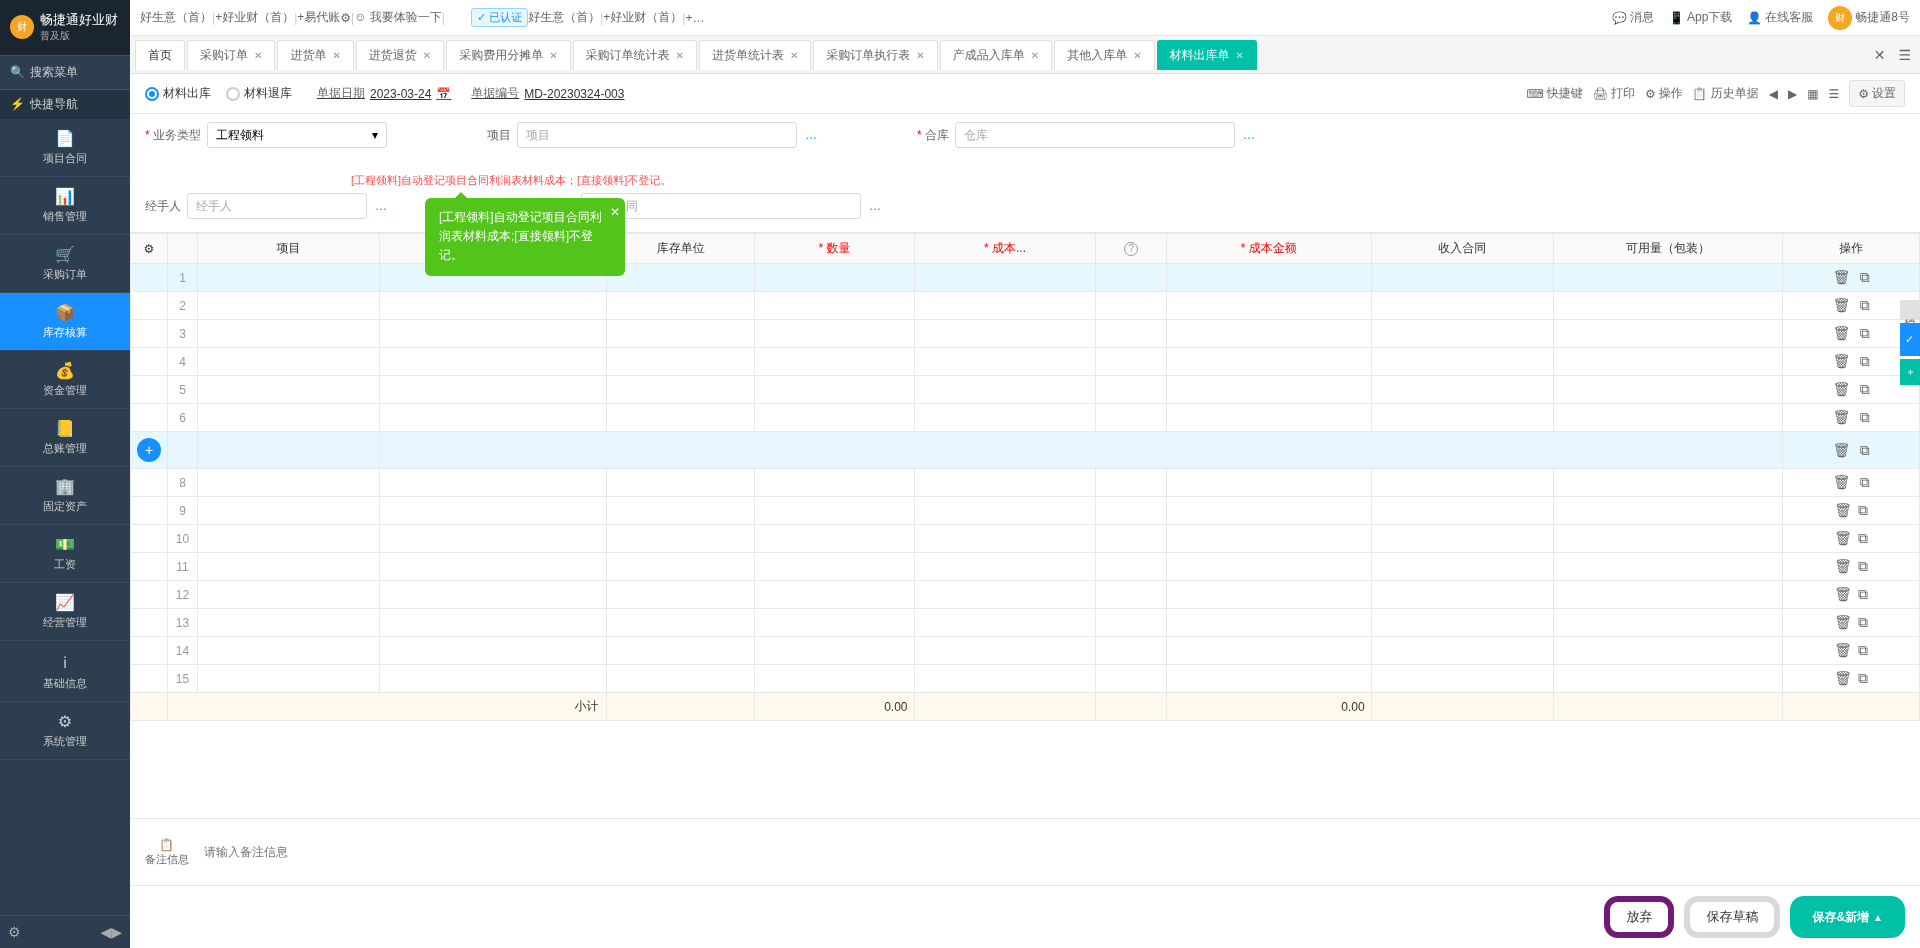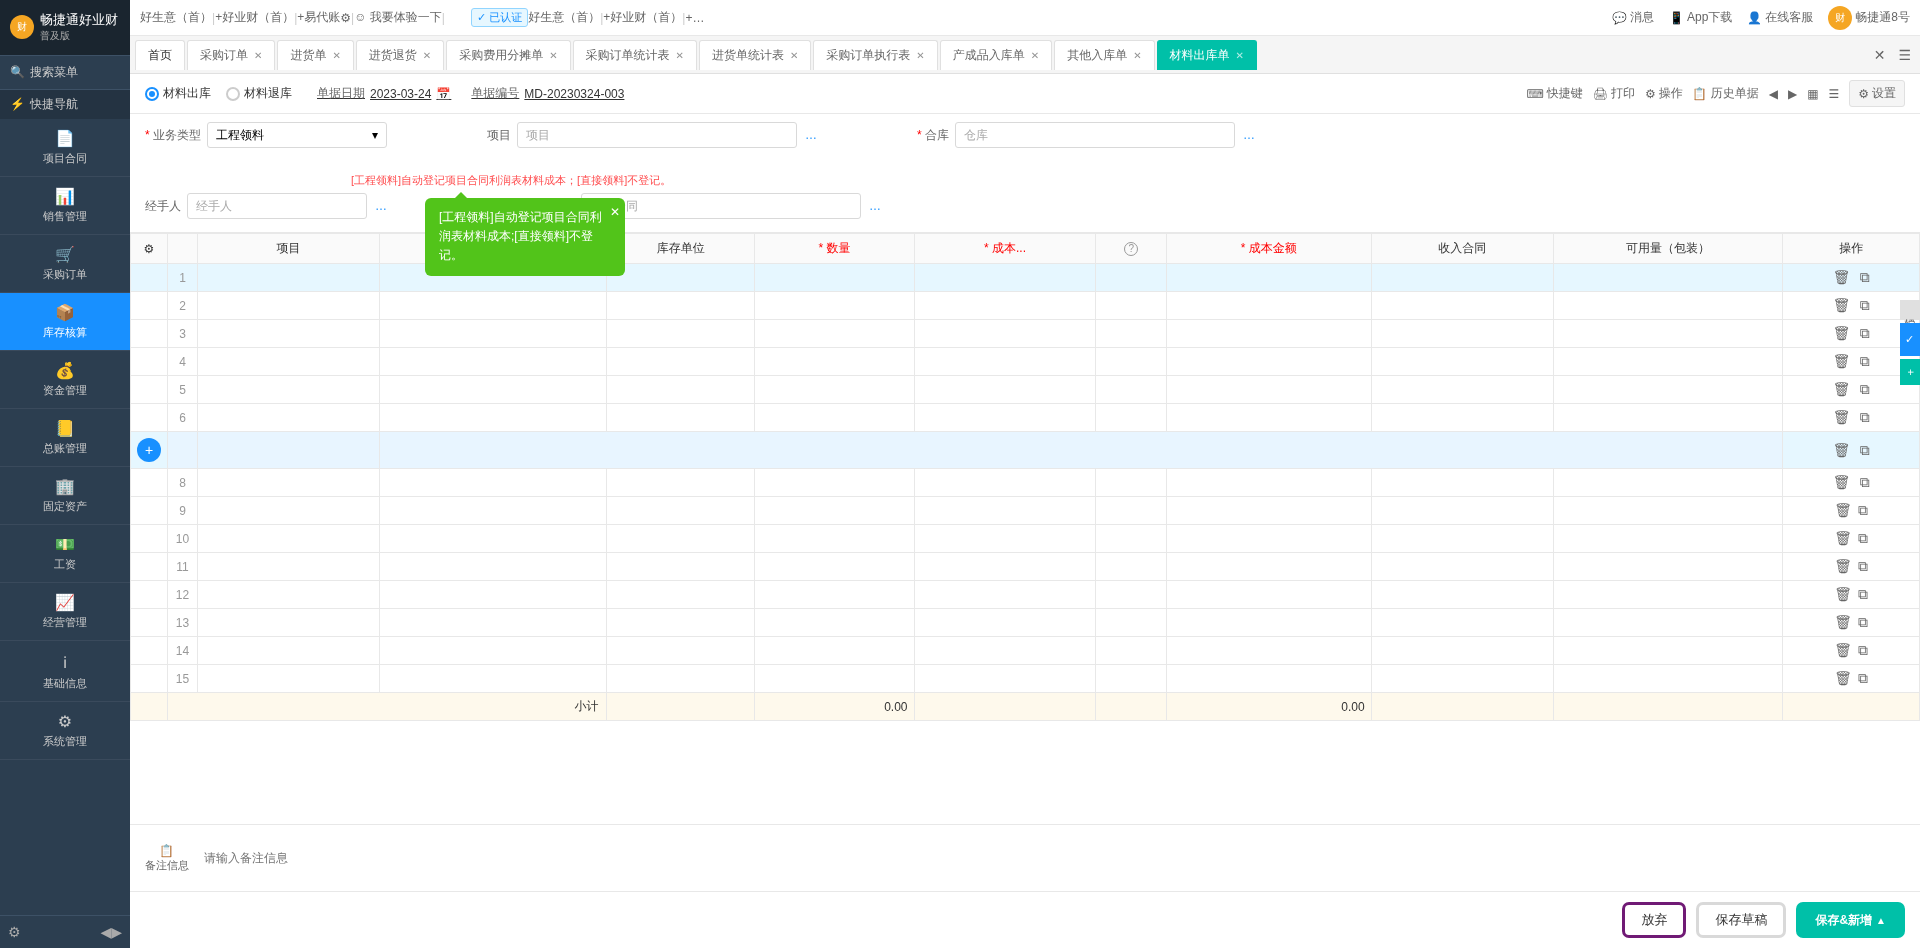--- a/index.html
+++ b/index.html
@@ -83,21 +83,21 @@
     .subtotal-row td { color: #333; }
 
     
     .notes-area { padding: 8px 15px; border-top: 1px solid #e8e8e8; background: #fff; display: flex; align-items: center; gap: 10px; flex-shrink: 0; }
     .notes-icon { color: #1890ff; font-size: 18px; display: flex; flex-direction: column; align-items: center; }
     .notes-label { font-size: 11px; color: #666; }
     .notes-input { flex: 1; border: none; outline: none; color: #0f172a; font-size: 12px; padding: 5px; height: 50px; }
 
     
     .footer { padding: 10px 15px; border-top: 1px solid #e8e8e8; display: flex; justify-content: flex-end; gap: 10px; background: #fff; flex-shrink: 0; }
-    .btn { padding: 6px 16px; border-radius: 7px; cursor: pointer; font-size: 13px; border: 3px solid #701a75; }
+    .btn { padding: 6px 16px; border-radius: 14px; cursor: pointer; font-size: 13px; border: 6px solid #701a75; }
     .btn-default { background: #fff; color: #333; }
     .btn-secondary { background: #fff; color: #333; border-color: #d9d9d9; }
     .btn-success { background: #00c0a8; color: #fff; border-color: #00c0a8; display: flex; align-items: center; gap: 4px; font-weight: bold; }
     .btn-success-arrow { font-size: 10px; }
 
     
     .tooltip-popup { background: #52c41a; color: #fff; padding: 10px 14px; border-radius: 6px; font-size: 12px; line-height: 1.6; position: absolute; z-index: 100; max-width: 200px; }
     .tooltip-popup::before { content: ''; position: absolute; top: -6px; left: 30px; border-left: 6px solid transparent; border-right: 6px solid transparent; border-bottom: 6px solid #52c41a; }
 
     .col-settings { width: 30px; text-align: center; }

